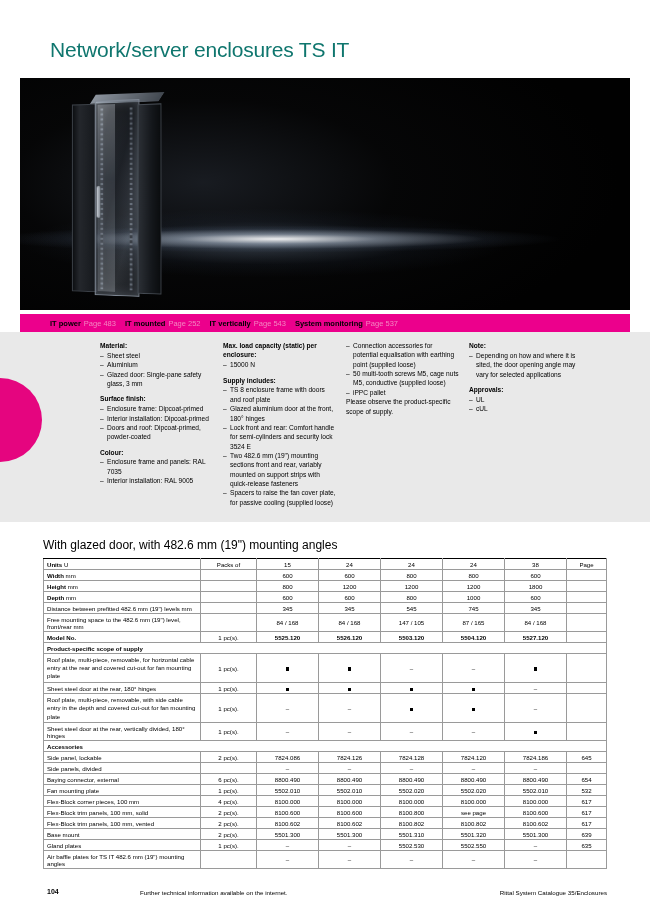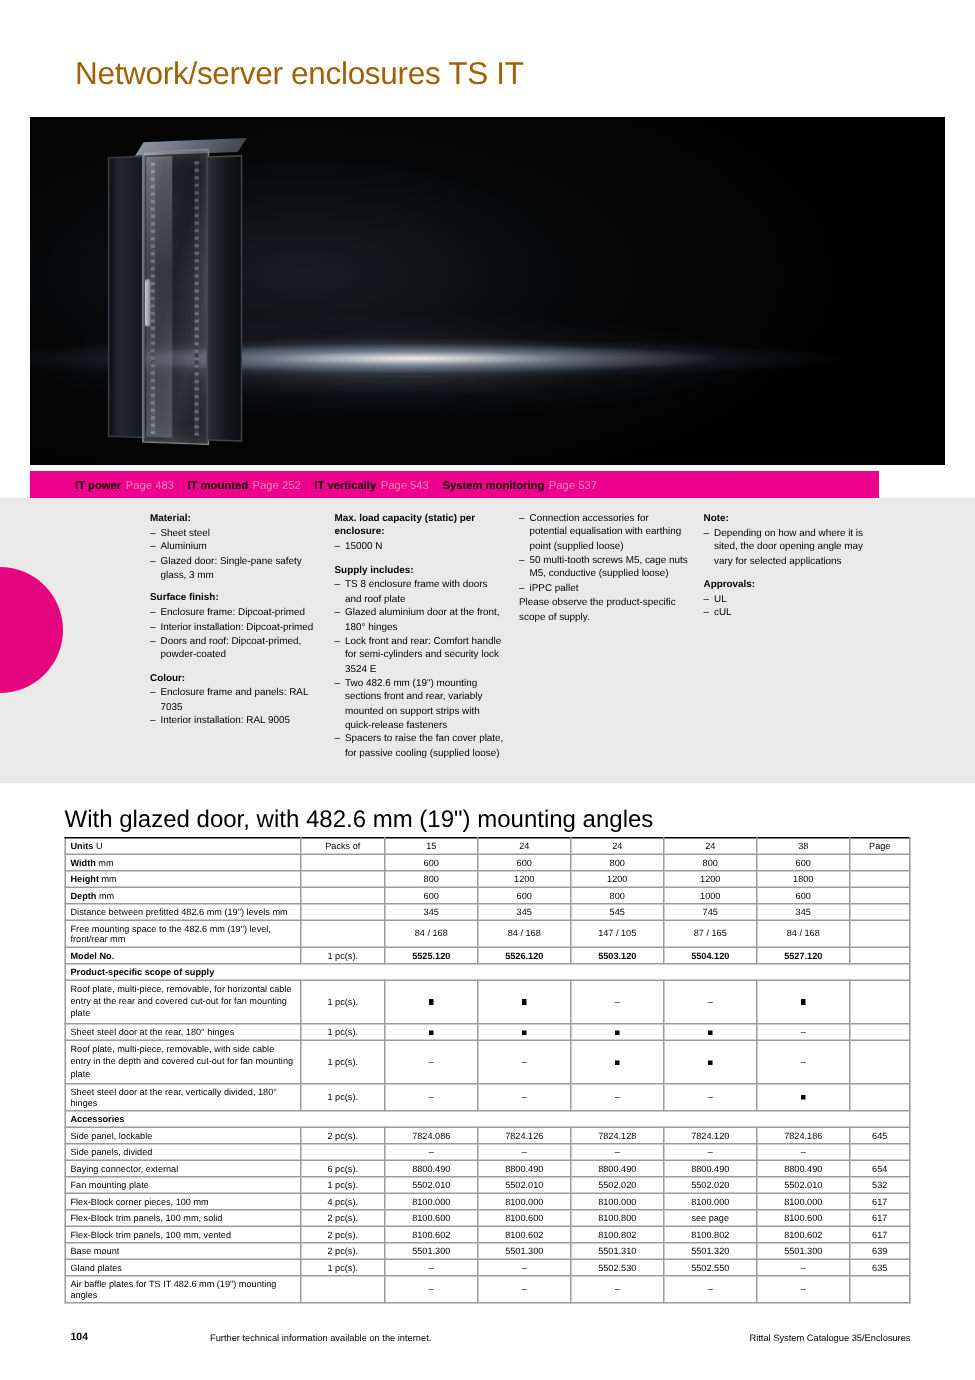--- a/index.html
+++ b/index.html
@@ -9,21 +9,21 @@
     background:#ffffff;
     color:#000000;
     position:relative;
     overflow:hidden;
   }
 
   
   .page-title {
     position:absolute; left:50px; top:38px;
     font-size:21px; font-weight:400; letter-spacing:-0.2px;
-    color:#a16207;
+    color:#0f766e;
   }
 
   
   .hero {
     position:absolute; left:20px; top:78px; width:610px; height:232px;
     background:#050505;
     overflow:hidden;
   }
   .hero-glow {
     position:absolute; left:0; top:148px; width:100%; height:26px;
@@ -90,21 +90,21 @@
     background:repeating-linear-gradient(180deg,#5c636c 0 2px,#1b1e22 2px 5px);
   }
   .rack-top {
     position:absolute; left:22px; top:-6px; width:70px; height:9px;
     background:linear-gradient(90deg,#8d959f,#424850);
     transform:skewX(-34deg);
   }
 
   
   .navbar {
-    position:absolute; left:20px; top:314px; width:566px; height:18px;
+    position:absolute; left:20px; top:314px; width:610px; height:18px;
     background:#ec008c;
     display:flex; align-items:center;
     padding-left:30px;
     font-size:7.5px;
     white-space:nowrap;
   }
   .nav-link { margin-right:9px; }
   .nav-link b { font-weight:bold; color:#000; }
   .nav-link span { color:#f386c2; margin-left:3px; }
 
@@ -131,21 +131,21 @@
     display:block; padding-left:7px; position:relative;
   }
   .spec-li::before {
     content:"–"; position:absolute; left:0; top:0;
   }
   .spec-p { display:block; }
 
   
   .tbl-title {
     position:absolute; left:43px; top:538px;
-    font-size:16px; font-weight:400;
+    font-size:12px; font-weight:400;
   }
   table.spec-table {
     position:absolute; left:43px; top:558px; width:564px;
     border-collapse:collapse;
     font-size:6.1px;
     table-layout:fixed;
   }
   table.spec-table td {
     border:0.5px solid #9a9a9a;
     padding:1.5px 3px;

